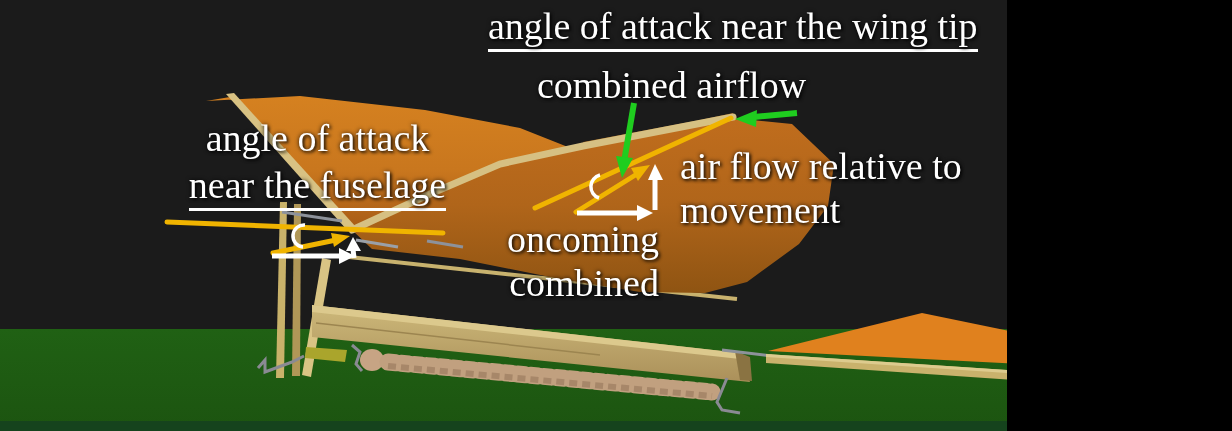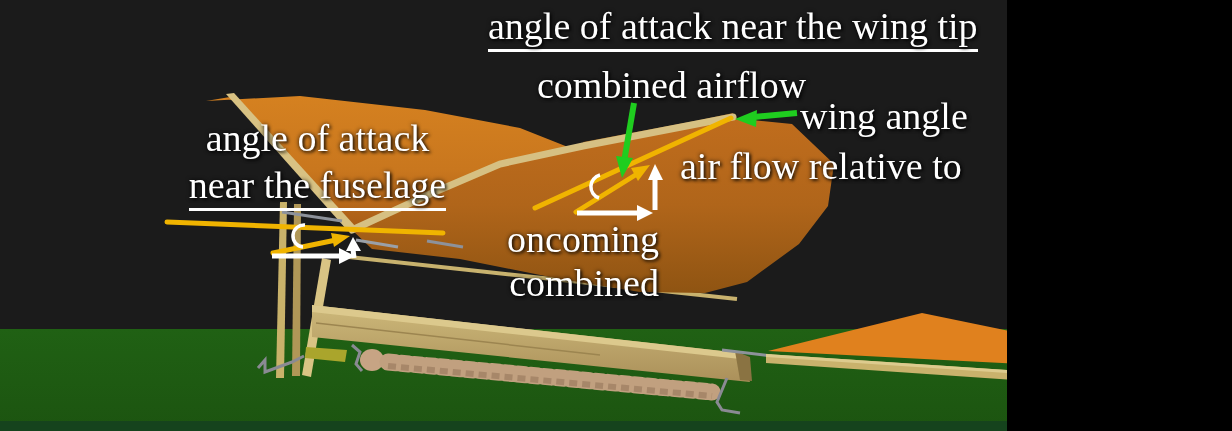--- a/index.html
+++ b/index.html
@@ -122,31 +122,31 @@
       <polygon points="735,119 757,110 756,127" fill="#1fcd1f"></polygon>
     </g>
   </svg>
 
   <div class="lbl" style="left:488px;top:4px;">
     <span class="underline">angle of attack near the wing tip</span>
   </div>
 
   <div class="lbl" style="left:497px;top:63px;margin-left:40px;">combined airflow</div>
 
-  <div class="lbl" style="left:800px;top:94px;">wing angle</div>
 
   <div class="lbl center" style="left:160px;top:116px;width:315px;">
     <div>angle of attack</div>
     <div style="margin-top:3px;">
       <span class="underline">near the fuselage</span>
     </div>
   </div>
 
   <div class="lbl right" style="left:487px;top:217px;width:172px;">
     <div>oncoming</div>
     <div>combined</div>
   </div>
 
   <div class="lbl" style="left:680px;top:144px;">
     <div>air flow relative to</div>
+    <div>movement</div>
   </div>
 
 </div>
 
 </body></html>

